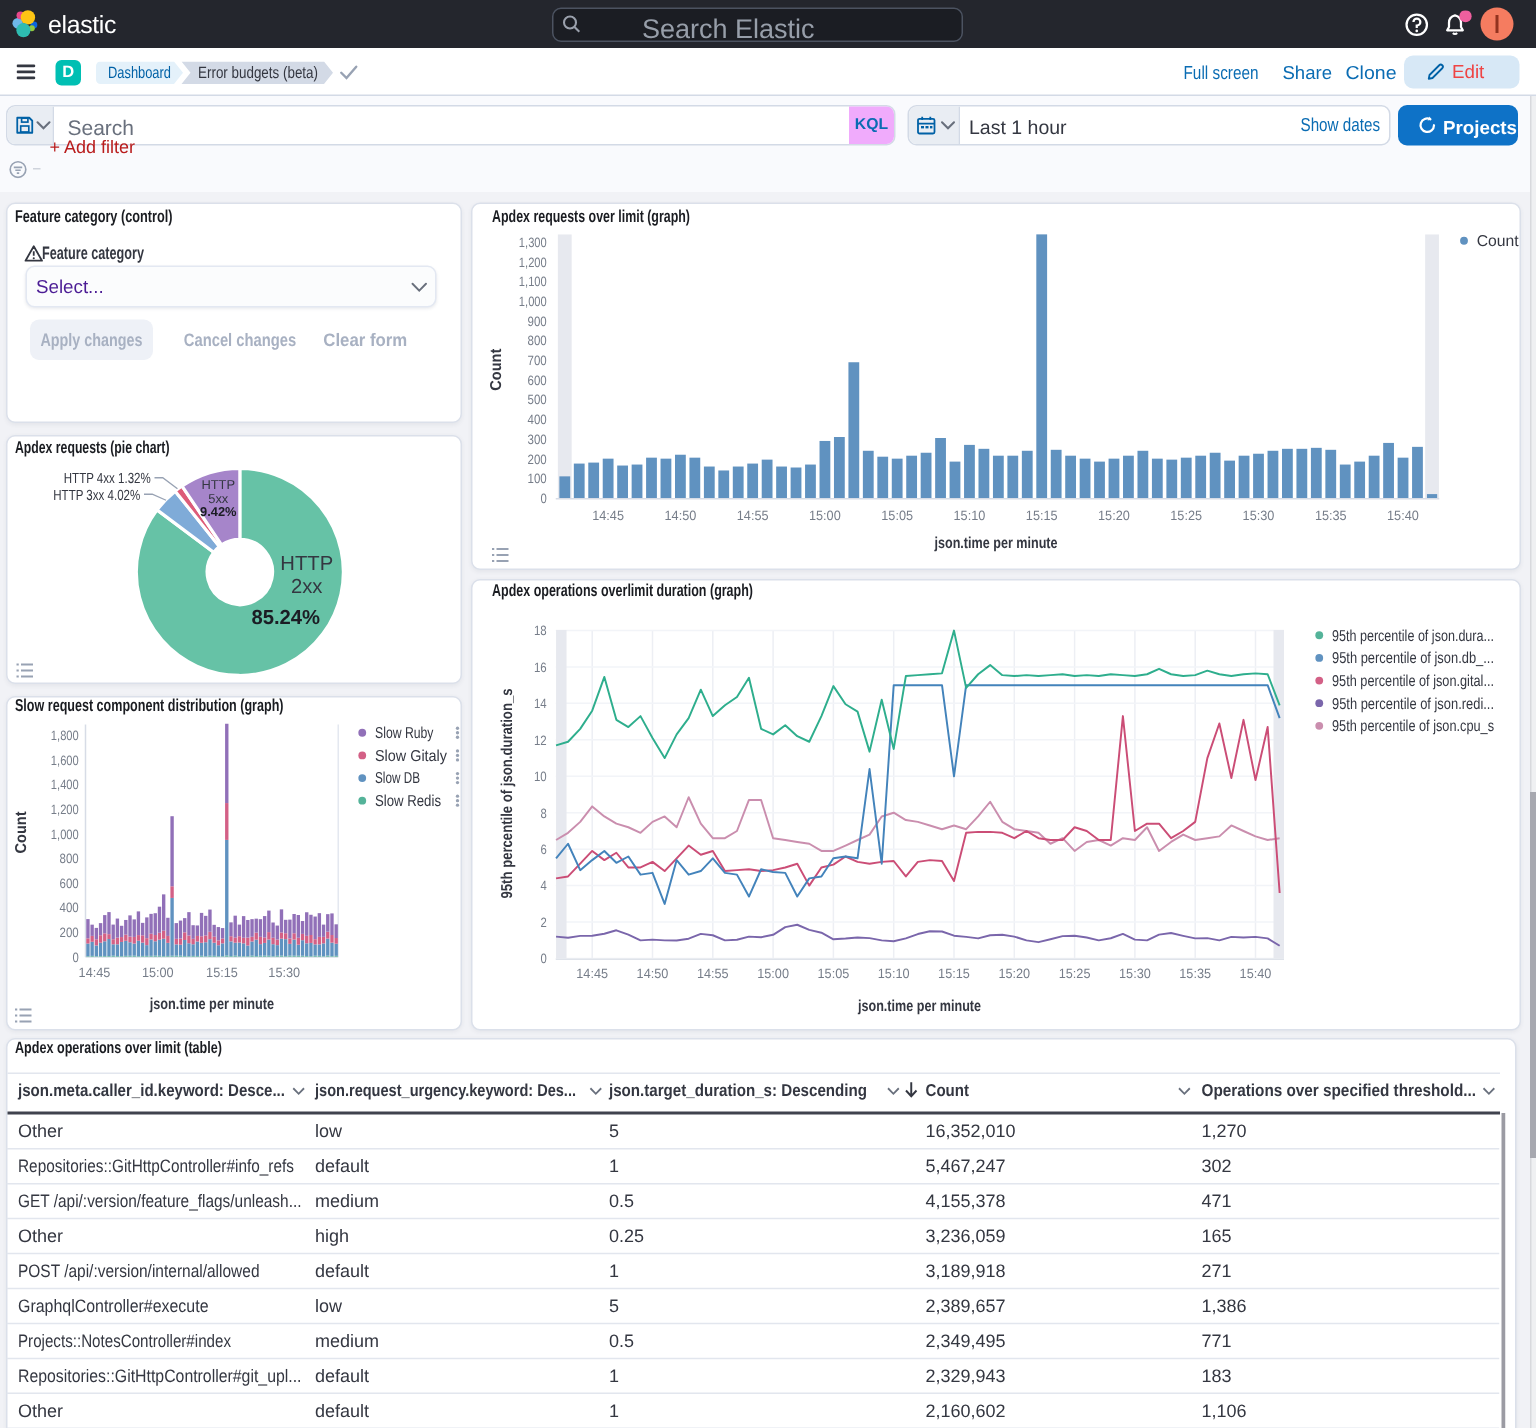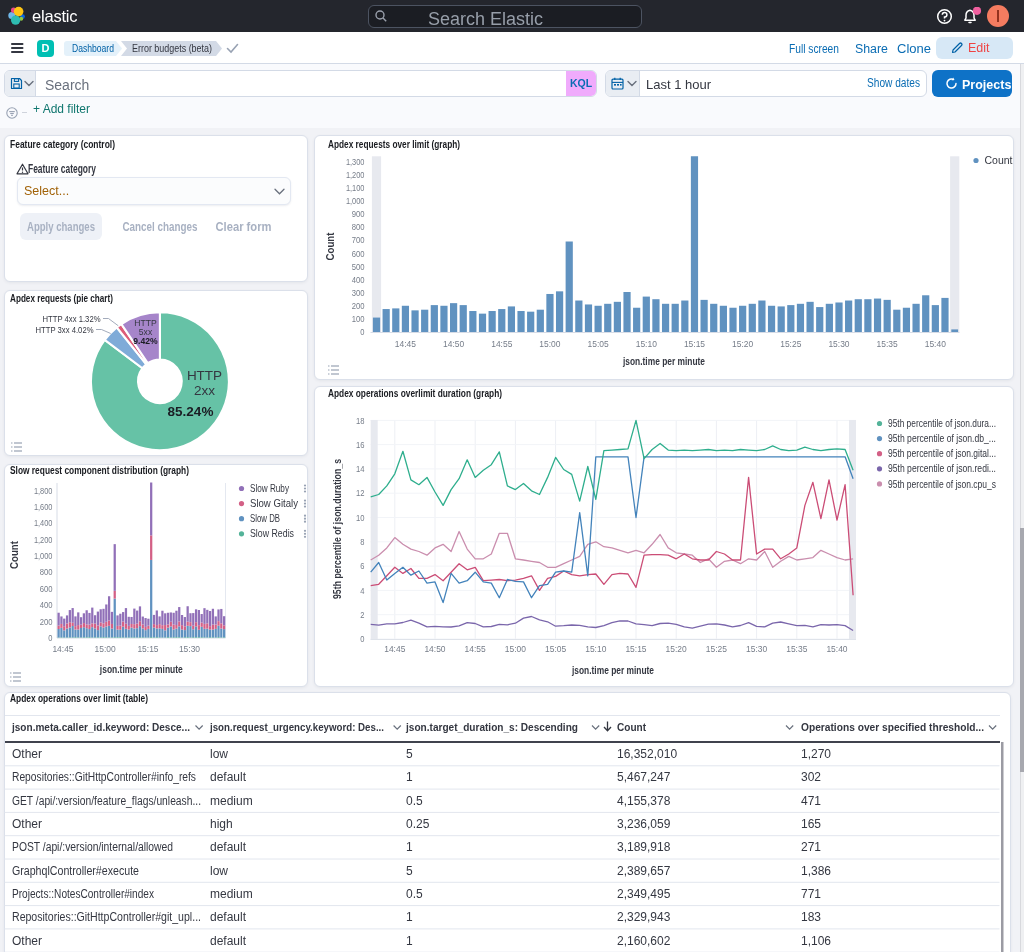--- a/index.html
+++ b/index.html
@@ -101,42 +101,42 @@
 <path d="M8.2 0.6 L9 2.8 L6.7 3.4 Z" fill="#fff"></path>
   </svg>
 <div class="ab" style="left:962px;top:78px;font-size:12.5px;font-weight:bold;color:#fff;">Projects</div>
 <svg class="ab" style="left:6px;top:107px" width="12" height="12" viewBox="0 0 12 12">
 <circle cx="6" cy="6" r="5.2" fill="none" stroke="#98a2b3" stroke-width="1.1"></circle>
 <line x1="3.2" y1="4.6" x2="8.8" y2="4.6" stroke="#98a2b3" stroke-width="1.1"></line>
 <line x1="4.2" y1="6.5" x2="7.8" y2="6.5" stroke="#98a2b3" stroke-width="1.1"></line>
 <line x1="5.2" y1="8.4" x2="6.8" y2="8.4" stroke="#98a2b3" stroke-width="1.1"></line>
   </svg>
 <div class="ab" style="left:22px;top:111.5px;width:5px;height:1.5px;background:#cfd3dc;"></div>
-<div class="ab" style="left:33px;top:102px;font-size:12px;color:#0f766e;">+ Add filter</div>
+<div class="ab" style="left:33px;top:91px;font-size:12px;color:#b91c1c;">+ Add filter</div>
 <div class="ab" style="left:1020px;top:64px;width:4px;height:888px;background:#eff0f2;border-left:1px solid #d8d9dd;box-sizing:border-box;"></div>
 <div class="ab" style="left:1020px;top:528px;width:4px;height:244px;background:#a7a8af;"></div>
 <div class="panel" style="left:3.5px;top:135px;width:304.5px;height:147px;"></div>
 <div class="panel" style="left:3.5px;top:290px;width:304.5px;height:166px;"></div>
 <div class="panel" style="left:3.5px;top:464px;width:304.5px;height:222.5px;"></div>
 <div class="panel" style="left:313.5px;top:135px;width:700px;height:245px;"></div>
 <div class="panel" style="left:313.5px;top:386px;width:700px;height:300.5px;"></div>
 <div class="panel" style="left:3.5px;top:692px;width:1007px;height:268px;"></div>
 <svg class="ab" style="left:9.5px;top:136.3px" width="115" height="16" viewBox="0 0 115 16">
     <text x="0" y="12" font-size="11.5" font-weight="bold" fill="#1a1c21" textLength="105" lengthAdjust="spacingAndGlyphs">Feature category (control)</text>
   </svg>
 <svg class="ab" style="left:16px;top:163px" width="13" height="12" viewBox="0 0 13 12">
 <path d="M6.5 1.2 L12 10.8 L1 10.8 Z" fill="none" stroke="#343741" stroke-width="1.2" stroke-linejoin="round"></path>
 <line x1="6.5" y1="4.5" x2="6.5" y2="7.5" stroke="#343741" stroke-width="1.2"></line>
 <circle cx="6.5" cy="9.2" r="0.7" fill="#343741"></circle>
   </svg>
 <svg class="ab" style="left:28px;top:161px" width="80" height="16" viewBox="0 0 80 16">
 <text x="0" y="11.5" font-size="12" font-weight="bold" fill="#343741" textLength="68" lengthAdjust="spacingAndGlyphs">Feature category</text>
   </svg>
 <div class="ab" style="left:17px;top:177px;width:274px;height:28px;background:#fbfcfd;border:1px solid #e3e8f2;border-radius:6px;box-sizing:border-box;box-shadow:0 1px 2px rgba(100,110,130,.12);"></div>
-<div class="ab" style="left:24px;top:184px;font-size:12.5px;color:#a16207;">Select...</div>
+<div class="ab" style="left:24px;top:184px;font-size:12.5px;color:#4c1d95;">Select...</div>
 <svg class="ab" style="left:274px;top:188px" width="11" height="7" viewBox="0 0 11 7">
 <path d="M1 1.2 L5.5 5.8 L10 1.2" fill="none" stroke="#69707d" stroke-width="1.3" stroke-linecap="round"></path>
   </svg>
 <div class="ab" style="left:20px;top:213px;width:82px;height:27px;background:#eef1f7;border-radius:6px;"></div>
 <svg class="ab" style="left:20px;top:213px" width="260" height="27" viewBox="0 0 260 27">
 <text x="41" y="17.5" font-size="12" font-weight="bold" fill="#a8b1c2" text-anchor="middle" textLength="68" lengthAdjust="spacingAndGlyphs">Apply changes</text>
 <text x="140" y="17.5" font-size="12" font-weight="bold" fill="#a8b1c2" text-anchor="middle" textLength="75" lengthAdjust="spacingAndGlyphs">Cancel changes</text>
 <text x="223.5" y="17.5" font-size="12" font-weight="bold" fill="#a8b1c2" text-anchor="middle" textLength="56" lengthAdjust="spacingAndGlyphs">Clear form</text>
 </svg>
 <svg class="ab" style="left:10px;top:289.7px" width="113" height="16" viewBox="0 0 113 16">

